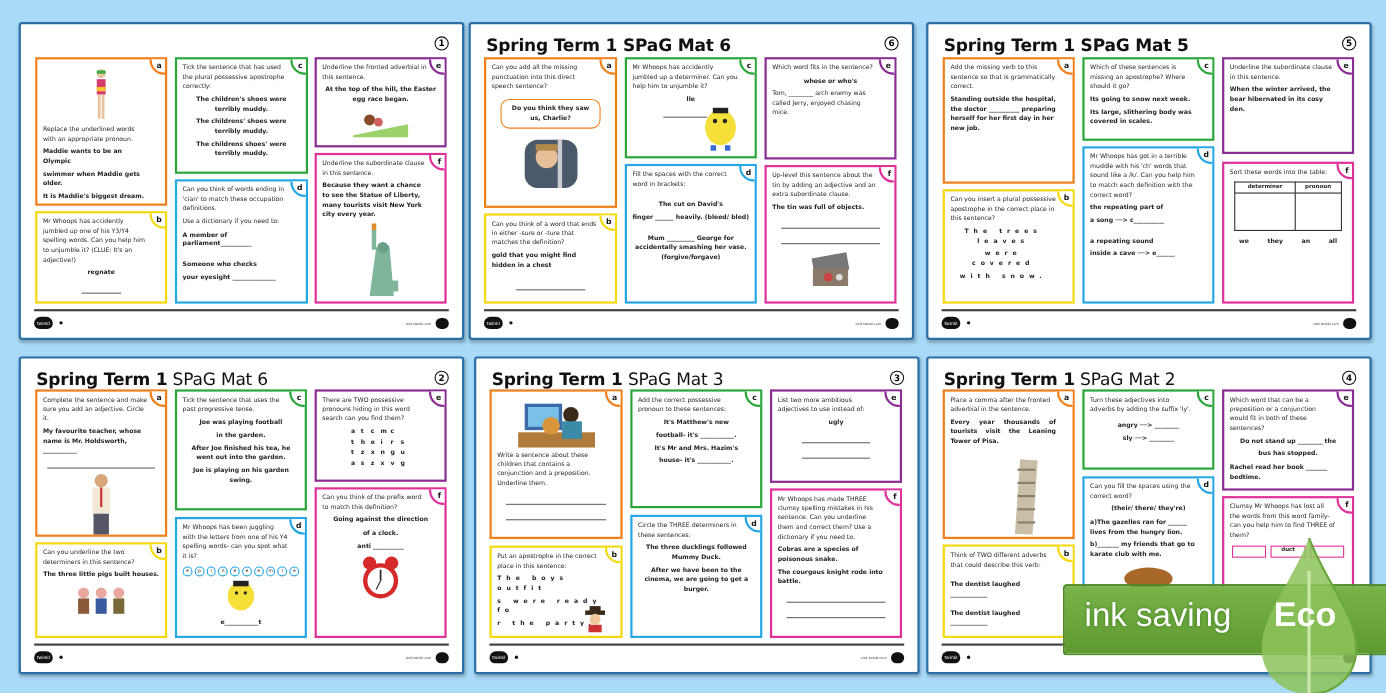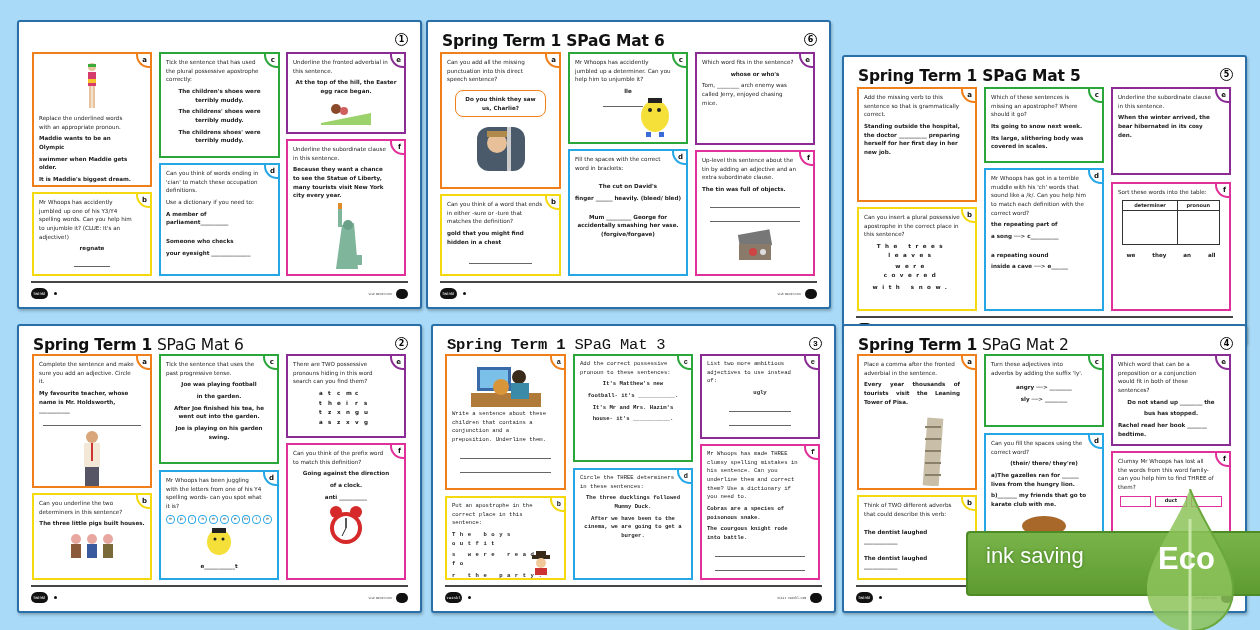--- a/index.html
+++ b/index.html
@@ -59,21 +59,21 @@
   .word-boxes span { flex: 1; border: 1.5px solid #e0309a; height: 11px; text-align: center; font-weight: bold; font-size: 5px; }
   .circles { display: flex; justify-content: center; gap: 2px; margin-top: 4px; }
   .circles span { width: 9px; height: 9px; border: 1.5px solid #26a7e5; border-radius: 50%; font-size: 4px; display: flex; align-items: center; justify-content: center; }
   
   .eco-banner {
     position: absolute; left: 966px; top: 531px; width: 294px; height: 65px;
     background: linear-gradient(#79b44a, #5d9a30); border: 2px solid #4e8a25; border-right: none;
     border-radius: 4px 0 0 4px;
   }
   .eco-text {
-    position: absolute; left: 18px; top: 10px; font-size: 22px; color: #fff; font-family: "Liberation Sans", sans-serif;
+    position: absolute; left: 18px; top: 10px; font-size: 30px; color: #fff; font-family: "Liberation Sans", sans-serif;
     text-shadow: 0 0 3px #3c7a1c;
   }
   .eco-drop { position: absolute; left: 1145px; top: 489px; width: 90px; height: 150px; }
   .eco-word {
     position: absolute; left: 1158px; top: 541px; font-size: 31px; font-weight: bold; color: #fff;
     font-family: "Liberation Sans", sans-serif;
   }
 </style>
 </head>
 <body>
@@ -221,21 +221,21 @@
       </svg>
   </div>
 
   <div class="footer-rule"></div>
   <div class="logo-left">twinkl</div>
   <div class="dot"></div>
   <div class="site-text">visit twinkl.com</div>
   <div class="logo-right"></div>
 </div>
 
-<div class="mat" style="left:842px; top:20px;margin-top:35px;">
+<div class="mat" style="left:842px; top:20px;">
   <div class="mat-title"><b>Spring Term 1 SPaG Mat 5</b><span></span></div>
   <div class="mat-num">5</div>
 
   <div class="box c-orange" style="left:13px; top:30px; width:120px; height:115px;">
     <div class="corner"></div>
       <span class="letter">a</span>
     <p>Add the missing verb to this sentence so that is grammatically correct.</p>
     <p class="bold">Standing outside the hospital, the doctor __________ preparing herself for her first day in her new job.</p>
   </div>
   <div class="box c-yellow" style="left:13px; top:150px; width:120px; height:104px;">
@@ -411,21 +411,21 @@
       </svg>
   </div>
 
   <div class="footer-rule"></div>
   <div class="logo-left">twinkl</div>
   <div class="dot"></div>
   <div class="site-text">visit twinkl.com</div>
   <div class="logo-right"></div>
 </div>
 
-<div class="mat" style="left:431px; top:324px;font-family:Liberation Mono, monospace;">
+<div class="mat" style="left:431px; top:324px;">
   <div class="mat-title"><b>Spring Term 1</b><span> SPaG Mat 3</span></div>
   <div class="mat-num">3</div>
 
   <div class="box c-orange" style="left:12px; top:28px; width:121px; height:136px;">
     <div class="corner"></div>
       <span class="letter">a</span>
     <svg class="pic" width="70" height="44" viewBox="0 0 70 44">
         <rect x="6" y="4" width="34" height="24" fill="#3a6aa8"></rect>
         <rect x="9" y="7" width="28" height="18" fill="#7ac0e8"></rect>
         <rect x="0" y="30" width="70" height="14" fill="#b07a3a"></rect>

